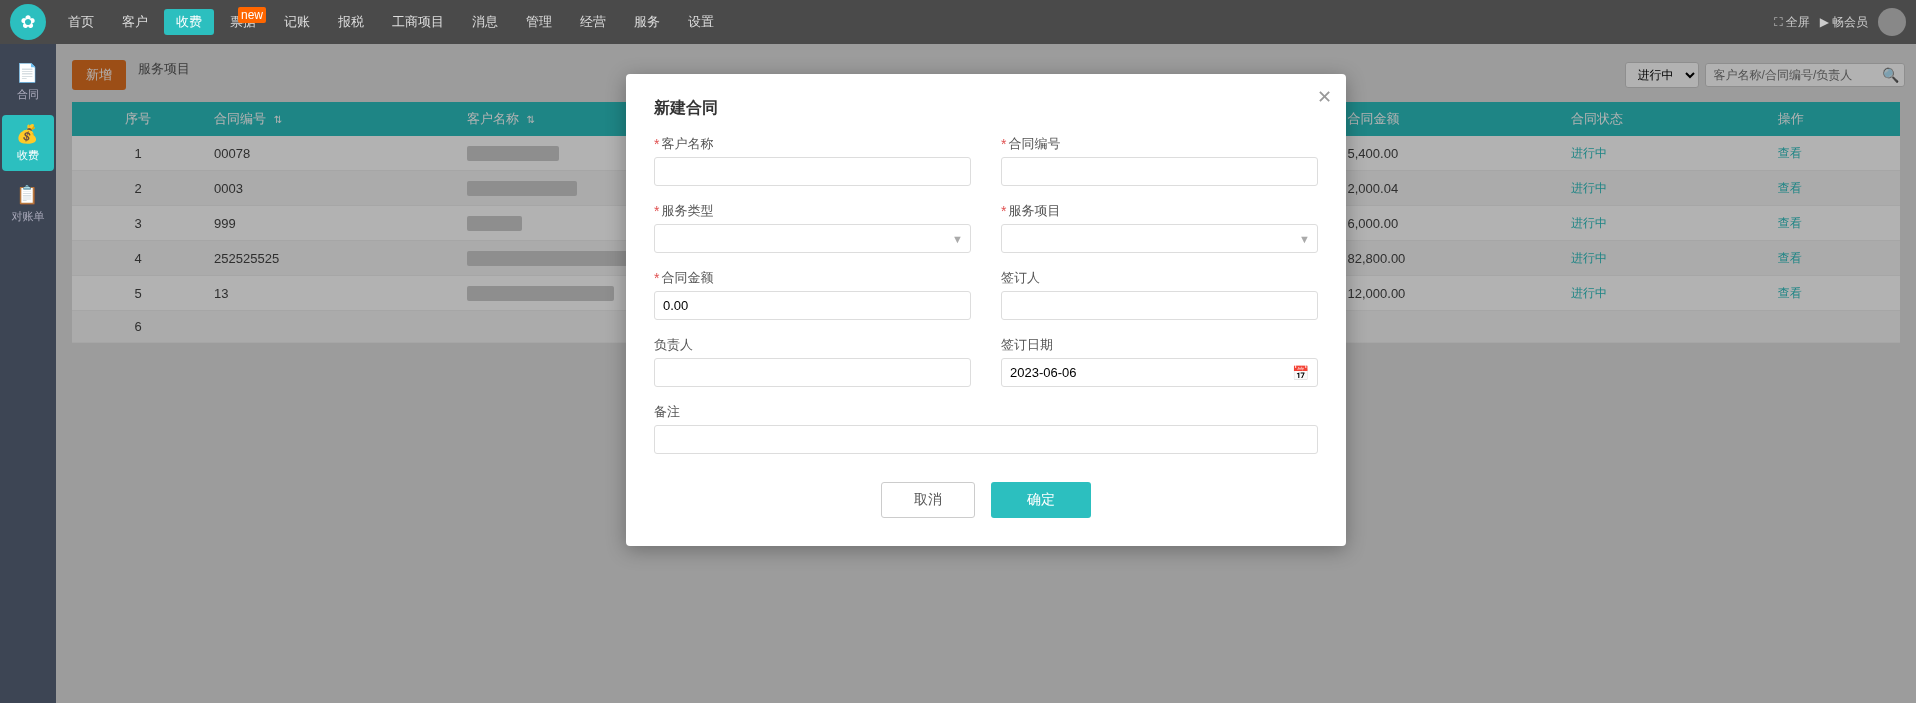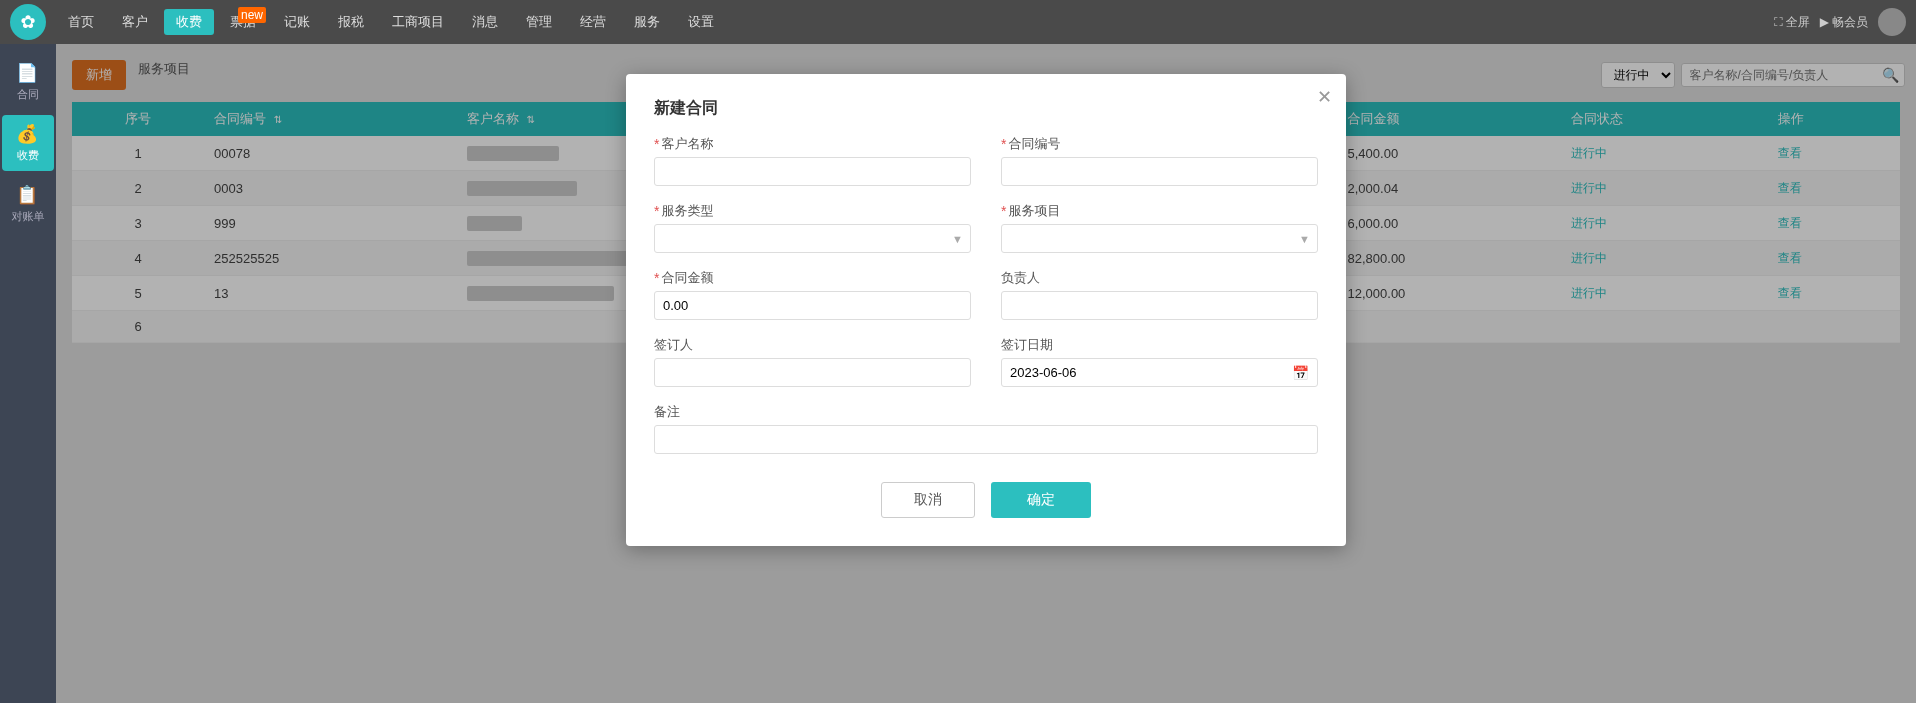--- a/index.html
+++ b/index.html
@@ -154,21 +154,21 @@
       background: white;
       font-size: 12px;
       cursor: pointer;
     }
     .search-box {
       border: 1px solid #ccc;
       padding: 4px 8px;
       border-radius: 3px;
       background: white;
       font-size: 12px;
-      width: 224px;
+      width: 200px;
     }
     .search-icon-btn {
       background: none;
       border: none;
       cursor: pointer;
       color: #888;
       font-size: 14px;
       margin-left: -28px;
     }
 
@@ -534,28 +534,28 @@
 
           <div class="form-field">
             <label>
               <span class="required">*</span>
               <span>合同金额</span>
             </label>
             <input class="form-input" type="text" value="0.00" style="">
           </div>
           <div class="form-field">
             <label>
+              <span>签订人</span>
+            </label>
+            <input class="form-input" type="text" style="">
+          </div>
+
+          <div class="form-field">
+            <label>
               <span>负责人</span>
-            </label>
-            <input class="form-input" type="text" style="">
-          </div>
-
-          <div class="form-field">
-            <label>
-              <span>签订人</span>
             </label>
             <input class="form-input" type="text" style="">
           </div>
           <div class="form-field">
             <label>
               <span>签订日期</span>
             </label>
             <div class="form-date-wrap">
               <input class="form-input" type="text" value="2023-06-06" style="">
               <span class="form-cal-icon">📅</span>

